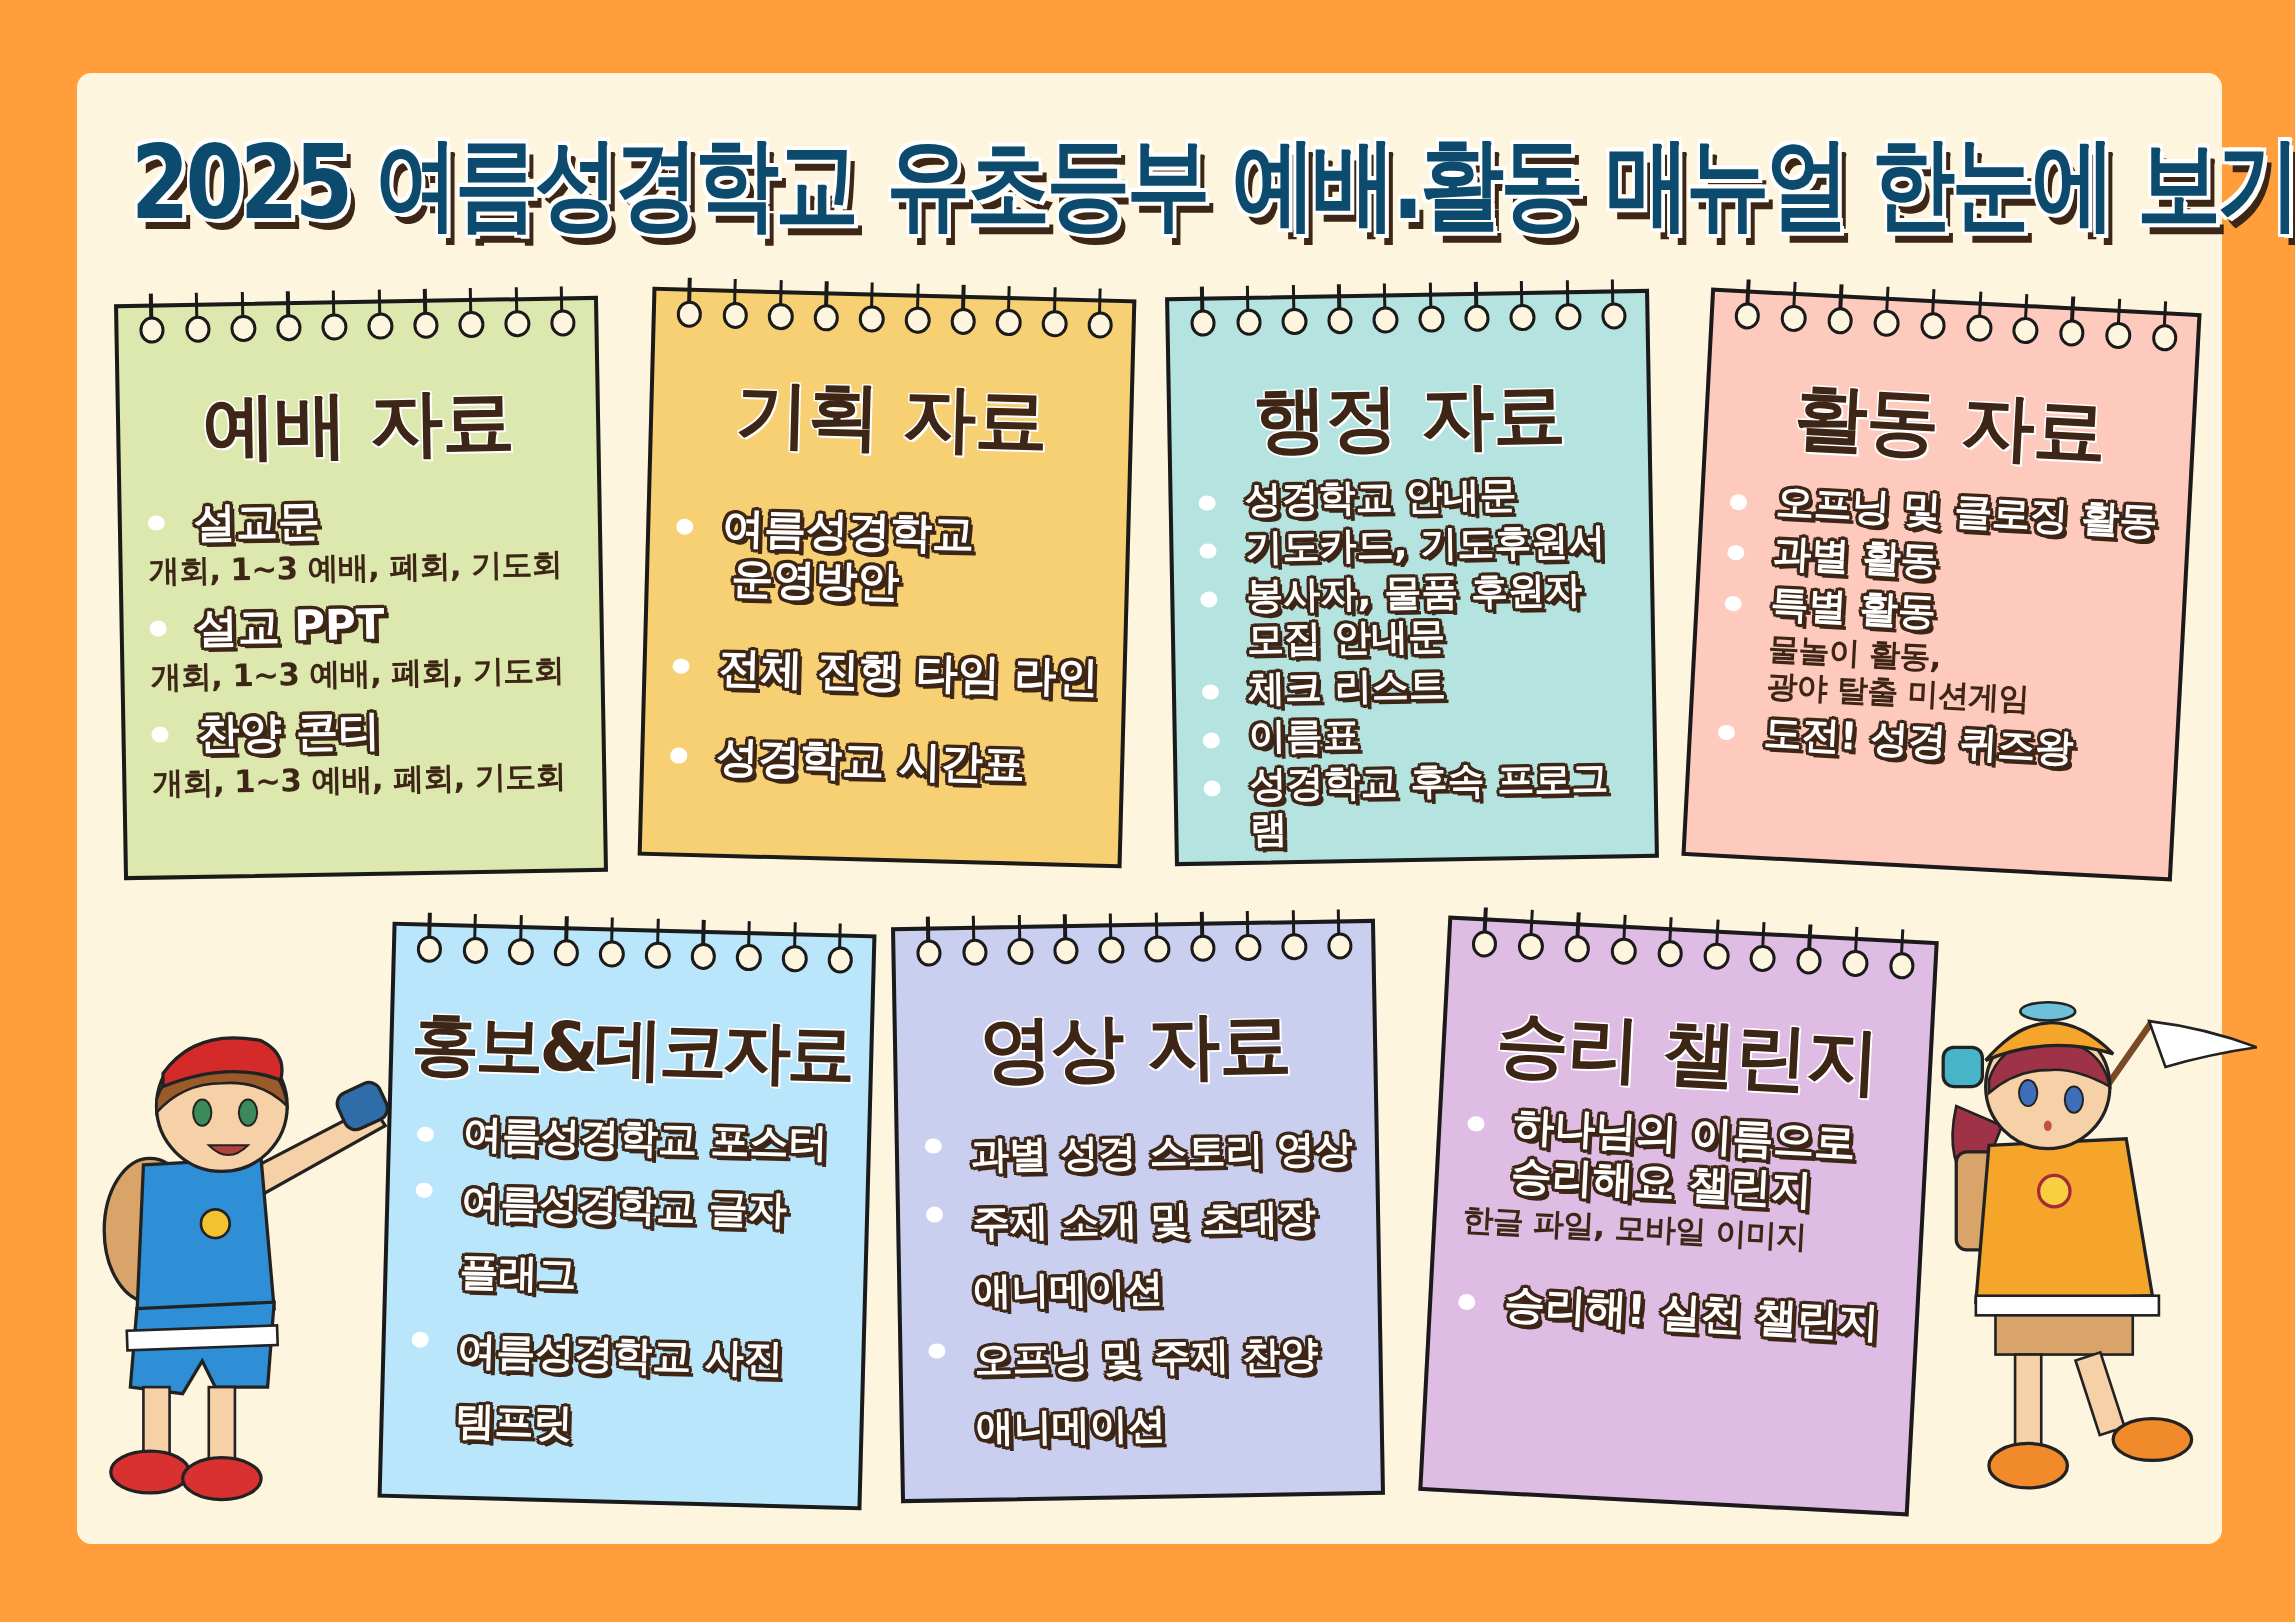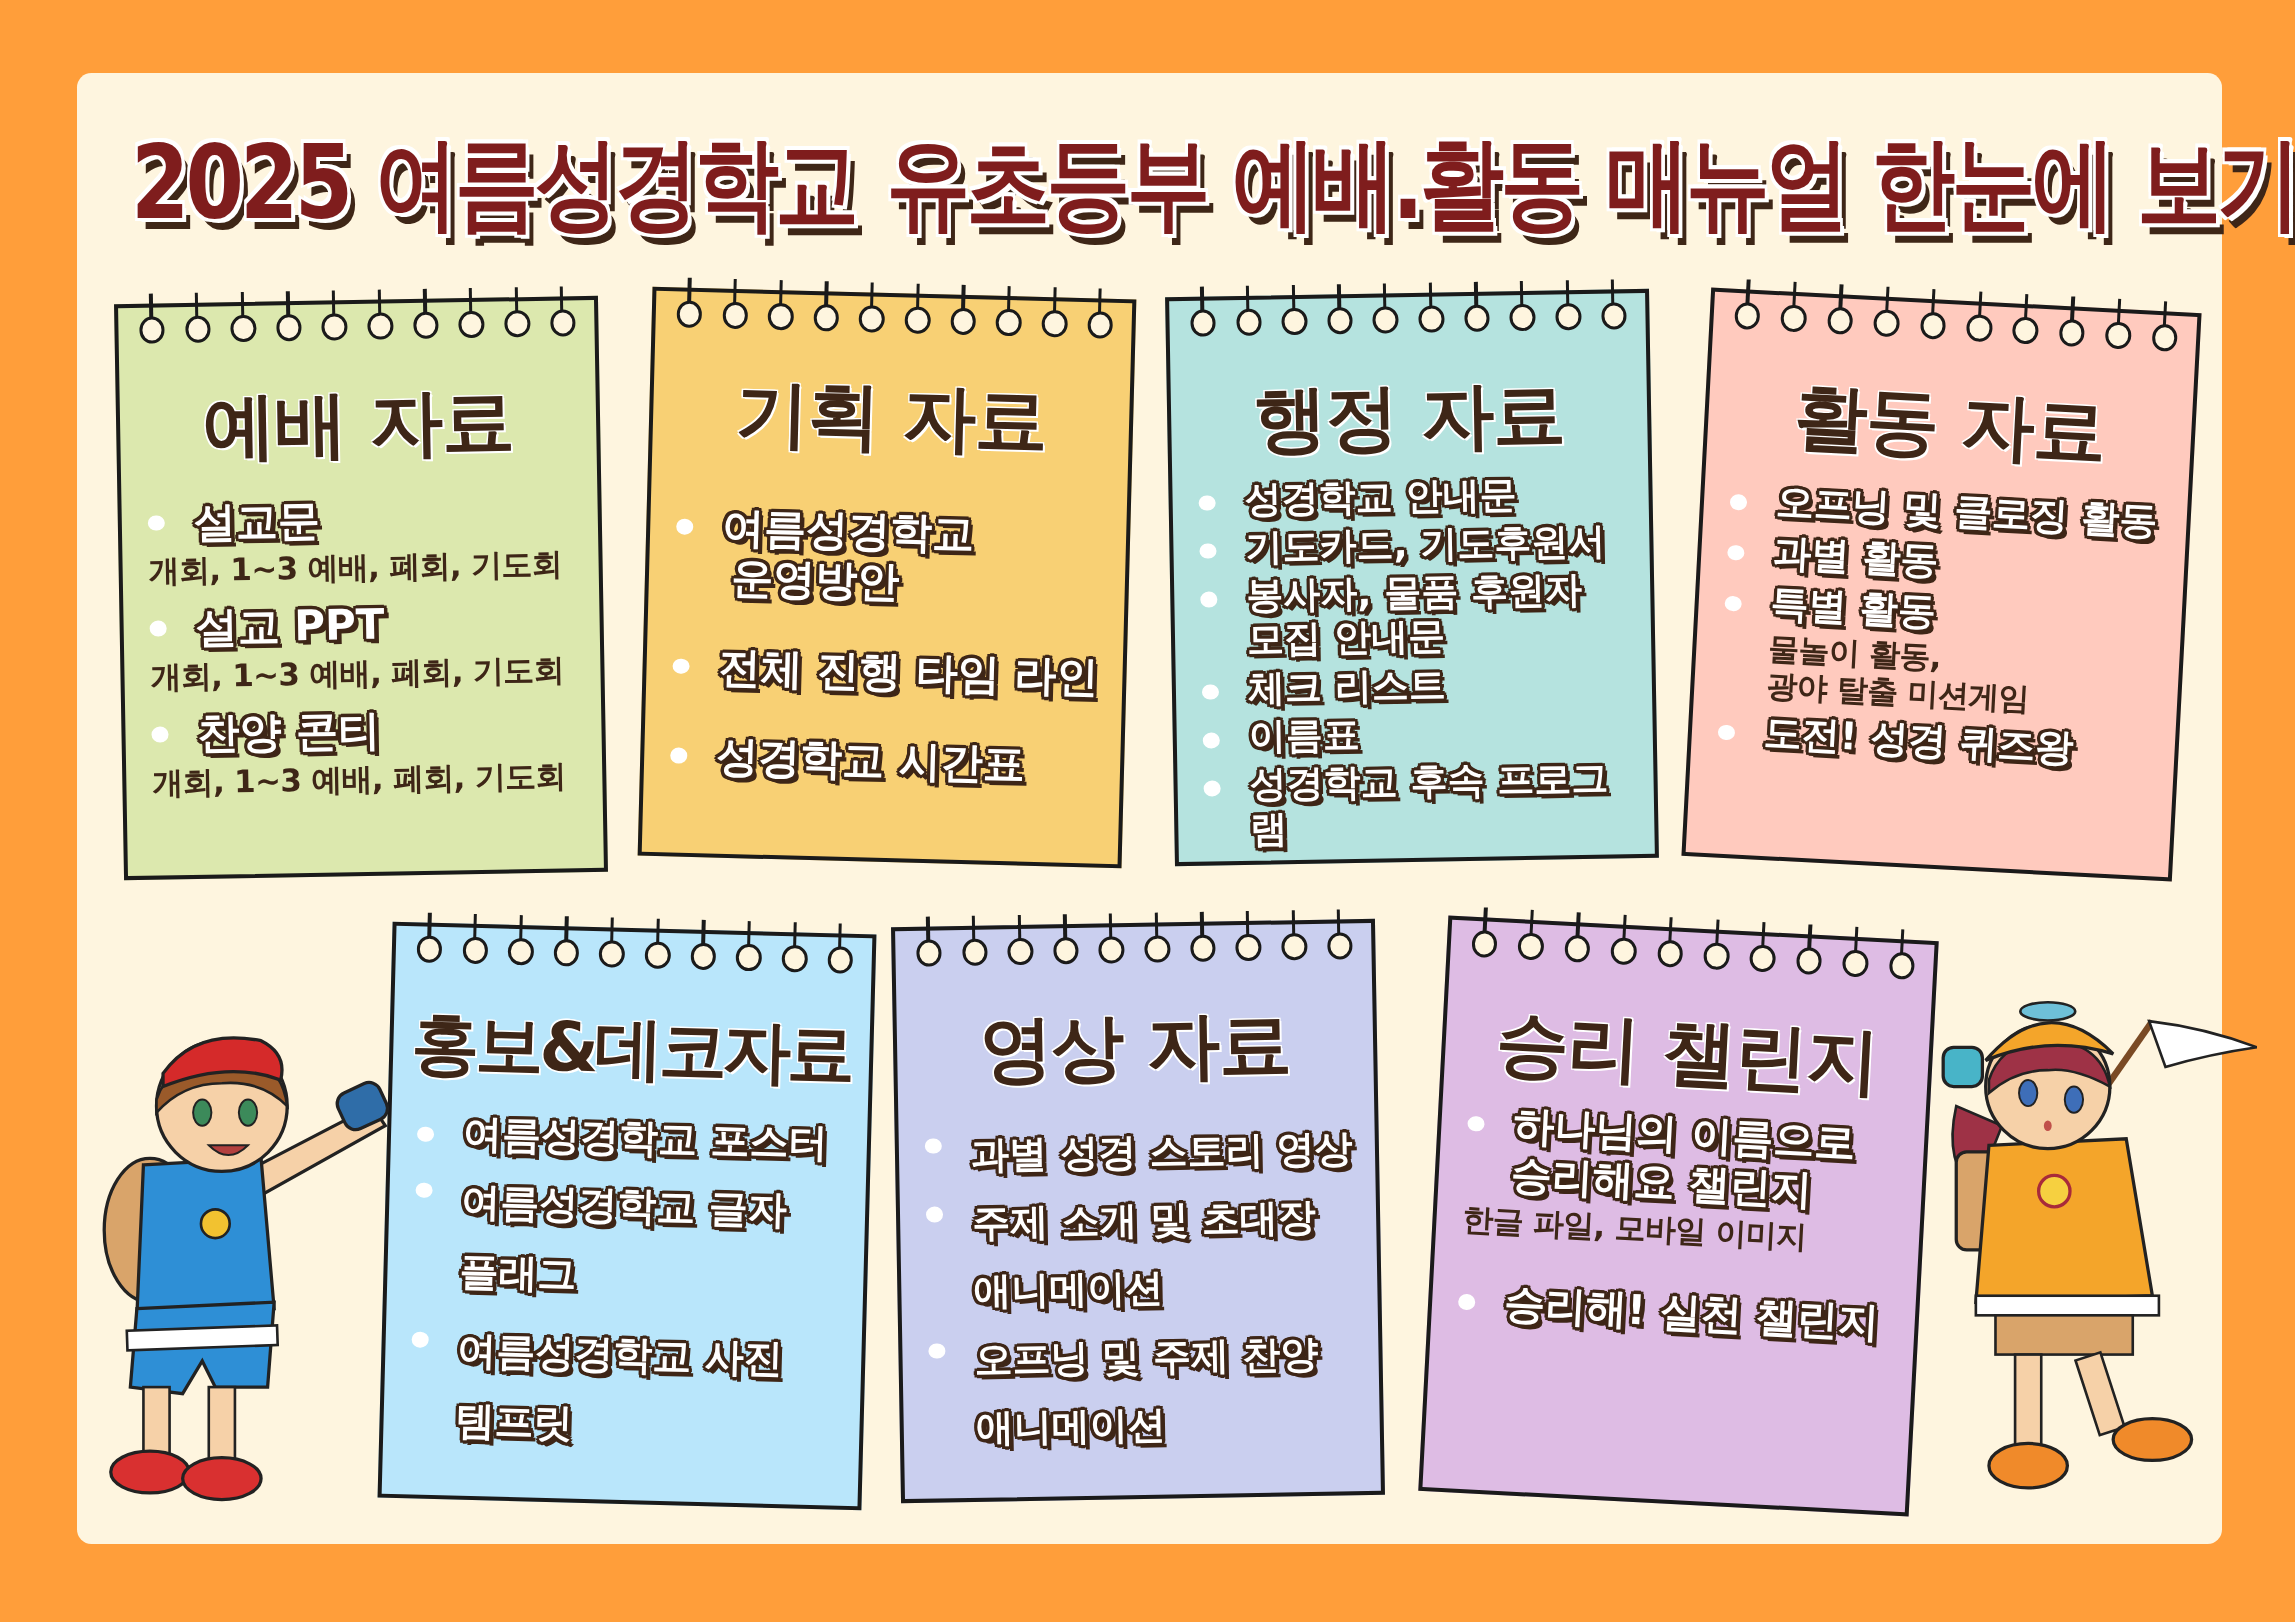--- a/index.html
+++ b/index.html
@@ -1,21 +1,21 @@
 <!DOCTYPE html>
 <html style="font-size:10.5px"><head>
 <meta charset="utf-8">
 <style>
   html, body { margin:0; padding:0; }
   body { width:2295px; height:1623px; background:#FF9E3A; position:relative; overflow:hidden;
          font-family: "DejaVu Sans", "Liberation Sans", sans-serif; }
   .paper { position:absolute; left:77px; top:73px; width:2145px; height:1471px; background:#FEF5DF;
            border-radius:14.4px; }
   .title { position:absolute; left:131px; top:118px; width:2061px; height:131px; display:flex; align-items:center; gap:31px;
-           font-weight:900; font-size:84px; color:#7f1d1d; letter-spacing:-3.9px; white-space:nowrap;
+           font-weight:900; font-size:84px; color:#0c4a6e; letter-spacing:-3.9px; white-space:nowrap;
            text-shadow: 3.9px 3.9px 0 #fff, -2.6px -2.6px 0 #fff, 2.6px -2.6px 0 #fff, -2.6px 2.6px 0 #fff, 7.9px 9.2px 0 #3E2617; }
   .title span { transform: scaleY(1.2); display:inline-block; }
 
   .card { position:absolute; border:4.6px solid #1a1a1a; box-sizing:border-box; }
   .rings { position:absolute; left:19.6px; right:19.6px; top:-14.4px; height:52px; display:flex; justify-content:space-between; }
   .ring { width:26px; height:52px; position:relative; }
   .ring::before { content:""; position:absolute; left:11.8px; top:0; width:3.3px; height:26px; background:#1a1a1a; }
   .ring::after { content:""; position:absolute; left:1.3px; top:23.6px; width:19.6px; height:21px; border-radius:50%;
                  background:#FEF5DF; border:3.3px solid #1a1a1a; }
   .card-title { text-align:center; font-weight:900; color:#3E2617; font-size:73px; margin-top:72px; letter-spacing:-1.3px;

